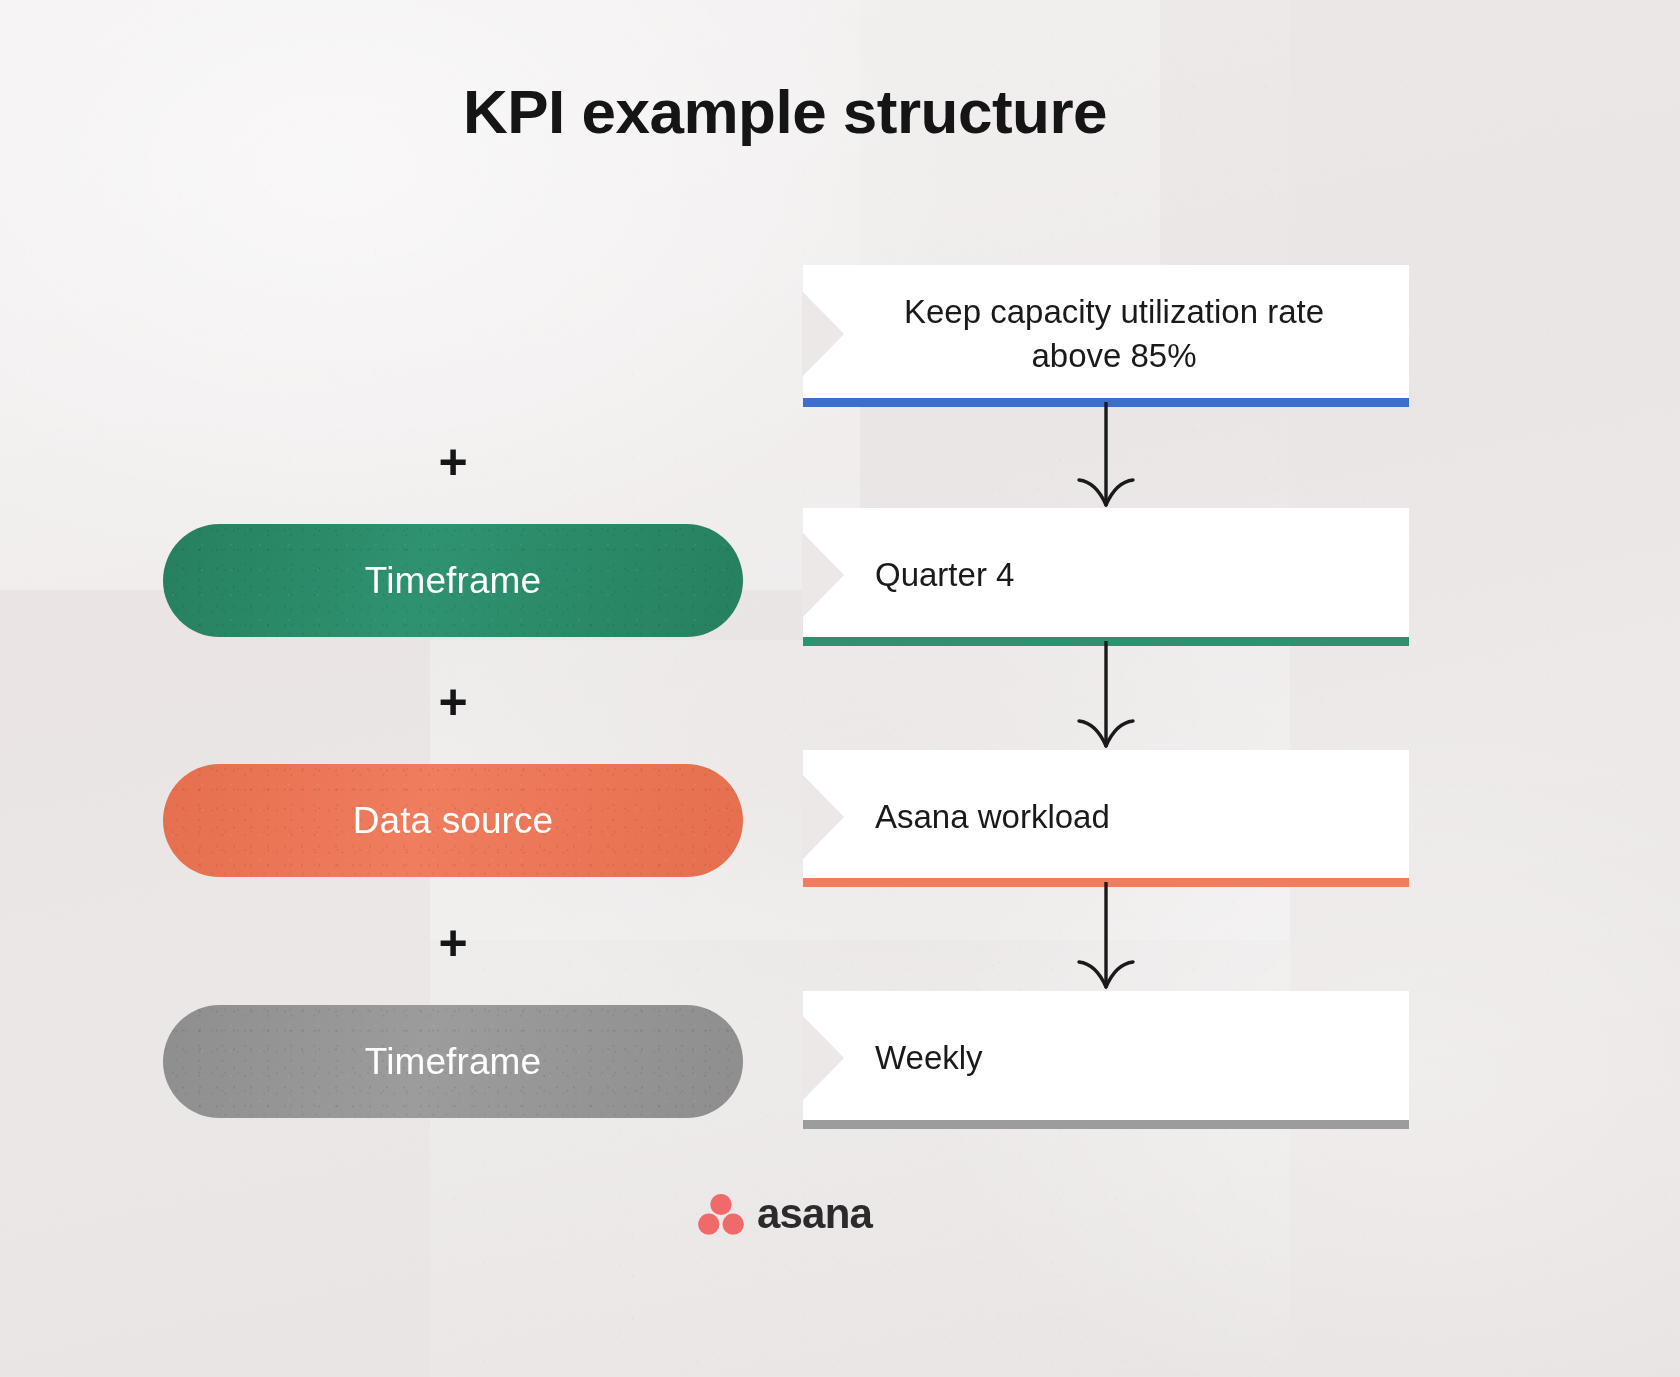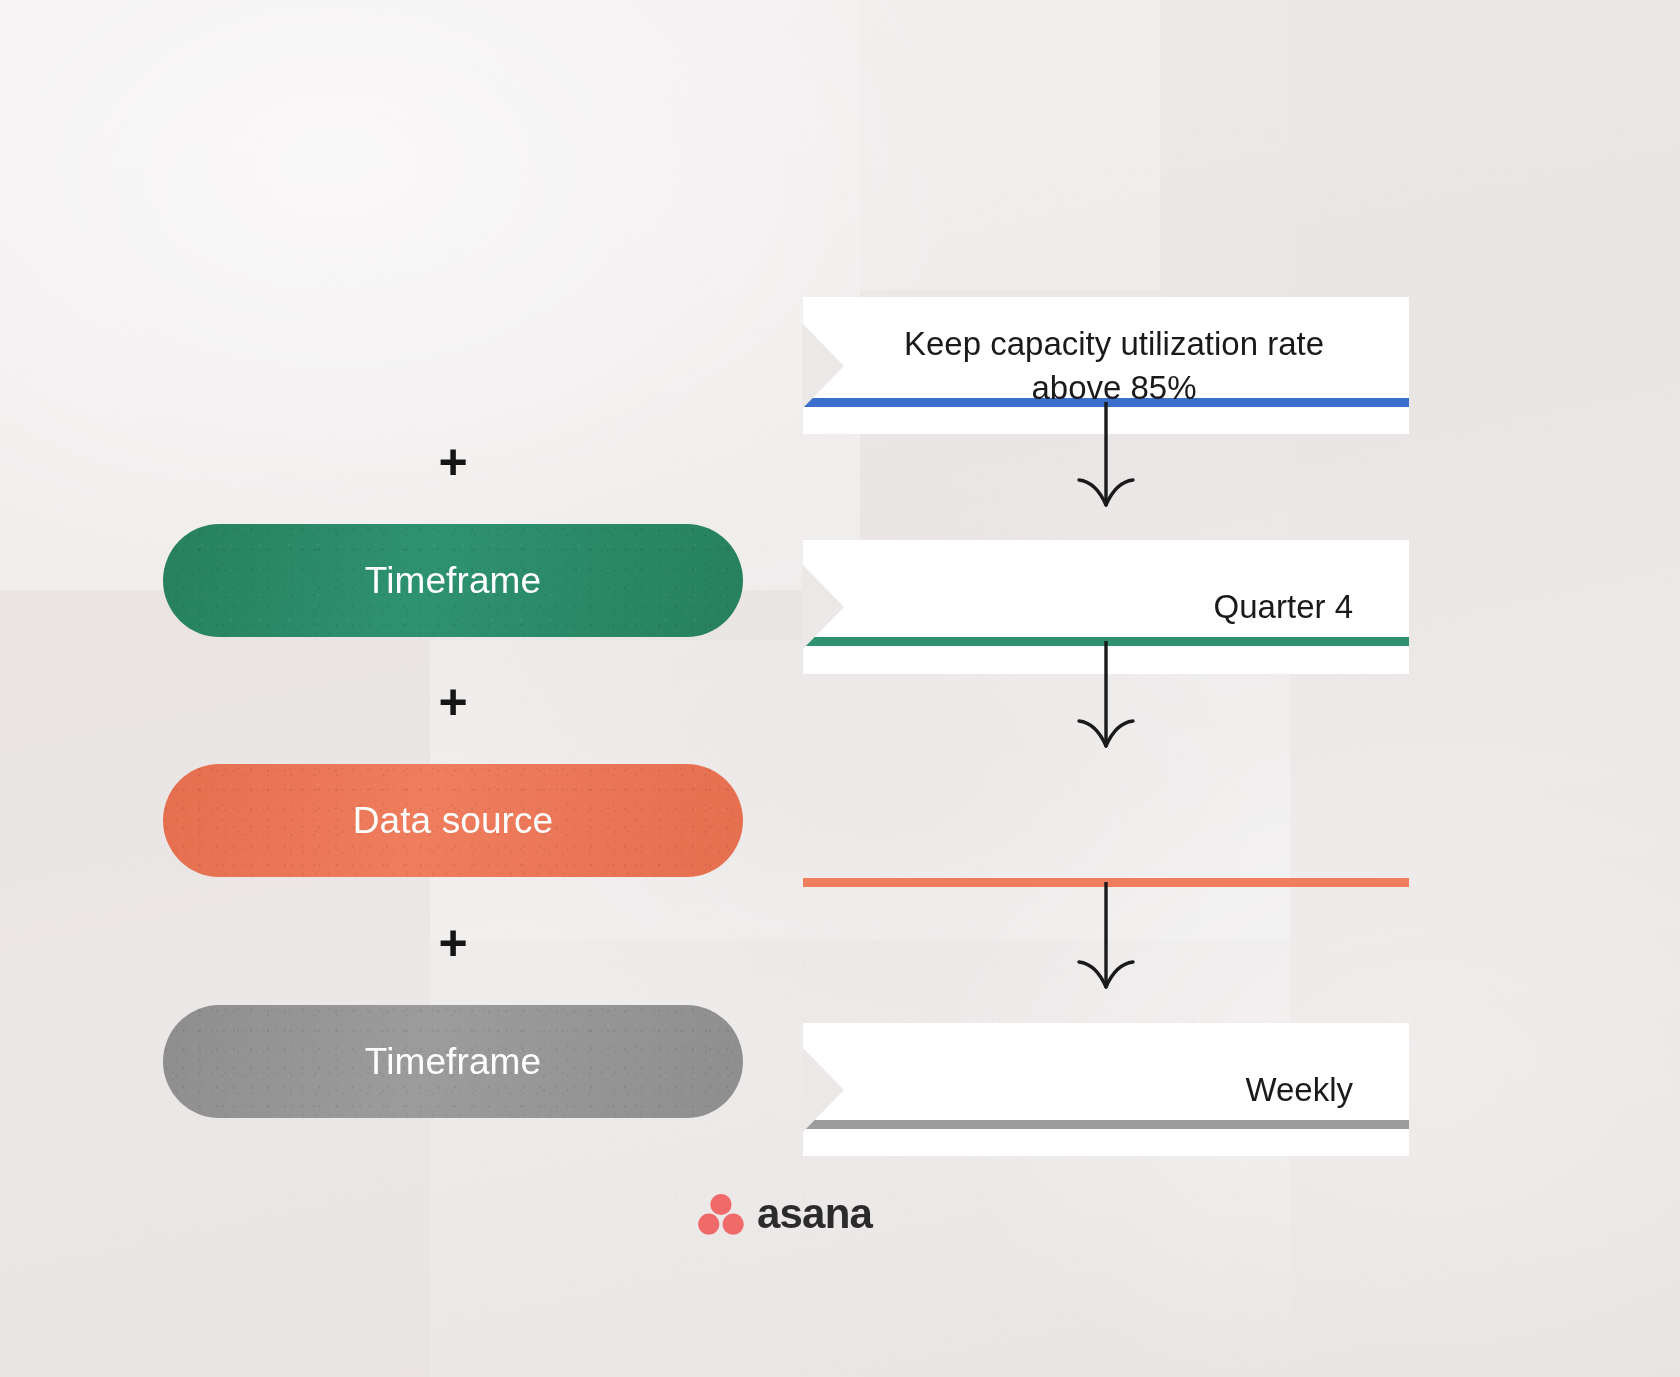--- a/index.html
+++ b/index.html
@@ -97,27 +97,26 @@
 
   
   .card {
     position: absolute;
     left: 803px;
     width: 606px;
     background: #ffffff;
     box-sizing: border-box;
     display: flex;
     align-items: center;
-    justify-content: flex-end;
+    justify-content: flex-start;
     text-align: center;
     color: #1a1a1a;
     font-size: 33px;
     line-height: 1.32;
     padding: 0 56px 0 72px;
-    margin-top: 32px;
   }
   .card .card-text { position: relative; z-index: 2; }
   
   .card .notch {
     position: absolute;
     left: -1px;
     top: 50%;
     transform: translateY(-50%);
     width: 42px;
     height: 86px;
@@ -172,20 +171,21 @@
 <body>
 
 <div id="canvas" style="background-color: rgb(236, 232, 232);">
 
   <div class="tone tone-a"></div>
   <div class="tone tone-b"></div>
   <div class="tone tone-c"></div>
   <div class="tone tone-d"></div>
   <div class="tone tone-e"></div>
 
+  <div id="title">KPI example structure</div>
 
   <div class="card" id="card-0" style="top:265px; height:137px;">
     <svg class="notch" viewBox="0 0 42 86">
       <polygon points="0,0 42,43 0,86" fill="#ece8e8"></polygon>
     </svg>
     <span class="card-text">Keep capacity utilization rate above 85%</span>
   </div>
   <div class="accent" id="accent-0" style="top: 398px; background: rgb(60, 111, 204);"></div>
 
 
@@ -211,20 +211,26 @@
   </div>
 
   <div class="plus" style="top:677px;">+</div>
 
   <svg class="arrow" style="top:641px; height:108px;" viewBox="0 0 80 108">
     <path d="M40 0 L40 104" stroke="#1a1a1a" stroke-width="3.4" fill="none"></path>
     <path d="M13 80 Q30 82 40 105" stroke="#1a1a1a" stroke-width="3.4" fill="none" stroke-linecap="round"></path>
     <path d="M67 80 Q50 82 40 105" stroke="#1a1a1a" stroke-width="3.4" fill="none" stroke-linecap="round"></path>
   </svg>
 
+  <div class="card" id="card-2" style="top:750px; height:133px;">
+    <svg class="notch" viewBox="0 0 42 86">
+      <polygon points="0,0 42,43 0,86" fill="#ece8e8"></polygon>
+    </svg>
+    <span class="card-text">Asana workload</span>
+  </div>
   <div class="accent" id="accent-2" style="top: 878px; background: rgb(239, 125, 94);"></div>
 
   <div class="pill" id="pill-2" style="top: 764px; background: linear-gradient(105deg, rgb(229, 111, 79) 0%, rgb(239, 125, 94) 45%, rgb(229, 111, 79) 100%); justify-content: center;">
     <span class="grain"></span>
     <span class="pill-label">Data source</span>
   </div>
 
   <div class="plus" style="top:918px;">+</div>
 
   <svg class="arrow" style="top:882px; height:108px;" viewBox="0 0 80 108">

